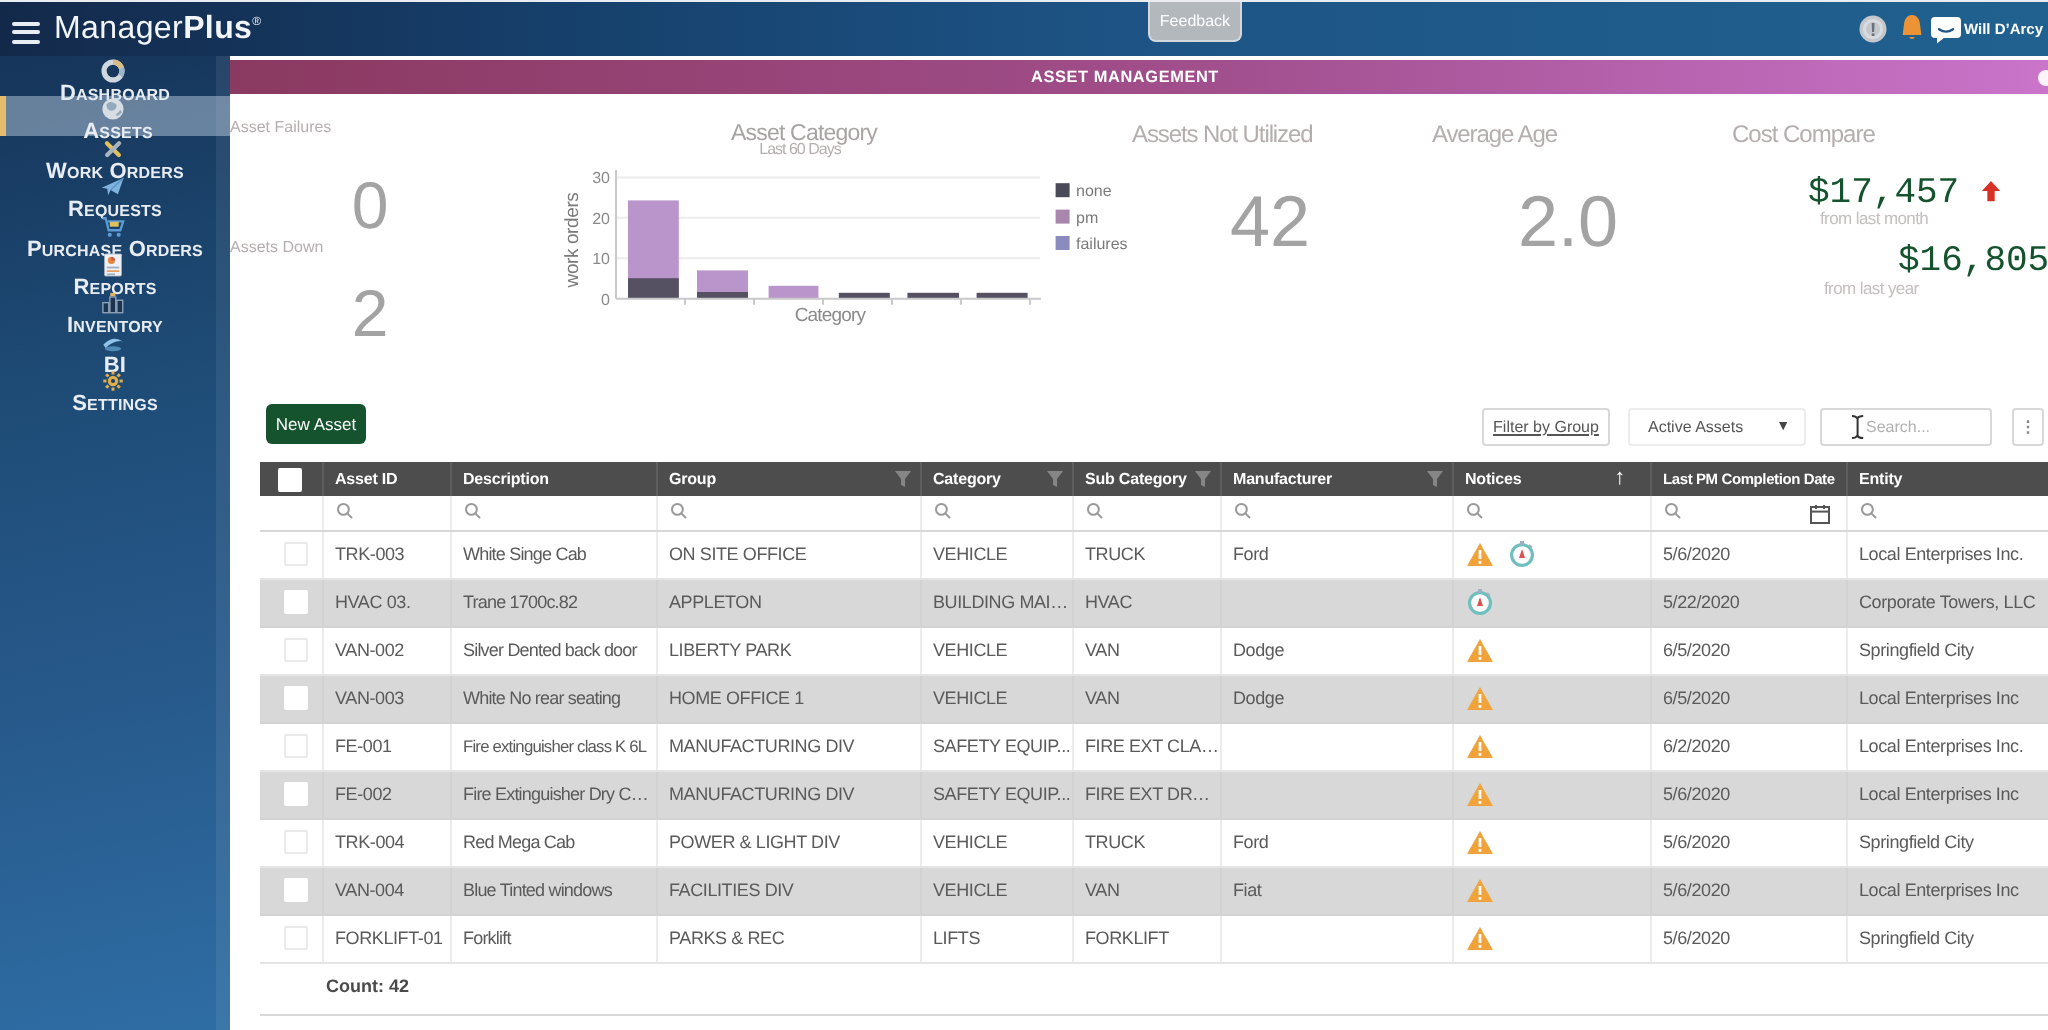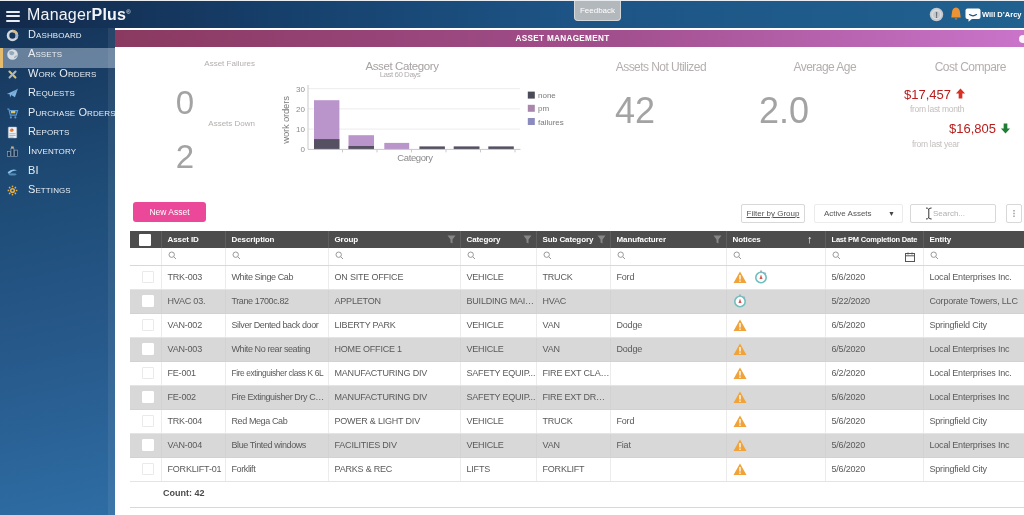--- a/index.html
+++ b/index.html
@@ -21,41 +21,41 @@
   background:#b3b8bd; border:1px solid #d4d8db; border-top:none; border-radius:0 0 4px 4px;
   color:#fff; font-size:8px; text-align:center; line-height:19px; }
 .topico { position:absolute; top:6px; }
 #username { position:absolute; left:982px; top:9px; color:#fff; font-size:7.5px; font-weight:bold; white-space:nowrap; }
 
 
 #sidebar { position:absolute; left:0; top:28px; width:115px; height:487px;
   background:linear-gradient(168deg,#16355a 0%,#1e4c77 35%,#27598b 65%,#2e6da4 100%); }
 #sidebar .sbar { position:absolute; right:0; top:0; width:7px; height:100%;
   background:rgba(255,255,255,0.07); }
-.mi { position:relative; height:19.4px; display:flex; align-items:flex-start; color:#e8edf3;
-  font-size:11px; font-weight:normal; font-variant:small-caps; letter-spacing:0.1px; white-space:nowrap; }
+.mi { position:relative; height:19.4px; display:flex; align-items:center; color:#e8edf3;
+  font-size:11px; font-weight:bold; font-variant:small-caps; letter-spacing:0.1px; white-space:nowrap;flex-direction:column; }
 .mi .ic { width:13px; height:13px; margin-left:6px; margin-right:9px; flex:0 0 auto; }
 .mi.active { background:rgba(215,228,242,0.42); border-left:3px solid #e5bb6e; }
 .mi.active .ic { margin-left:3px; }
 .mi span { transform:translateY(-1px); }
 
 
 #main { position:absolute; left:115px; top:28px; width:909px; height:487px; background:#fff; }
 #pinkbar { position:absolute; left:0; top:2px; width:909px; height:17px;
   background:linear-gradient(to right,#8a3960 0%,#a24f8e 55%,#ca74ca 100%);
   color:#fff; font-size:8.2px; font-weight:bold; letter-spacing:0.3px; text-align:center; line-height:17px; padding-right:14px; }
 
 
-.slabel { position:absolute; color:#b5aeae; font-size:8px; text-align:right; white-space:nowrap; }
+.slabel { position:absolute; color:#b5aeae; font-size:8px; text-align:left; white-space:nowrap; }
 .snum { position:absolute; color:#a3a3a3; text-align:center; white-space:nowrap; }
-.ccnum { position:absolute; color:#b91c1c; font-size:13px; white-space:nowrap; }
+.ccnum { position:absolute; color:#14532d; font-size:18px; white-space:nowrap;font-family:Liberation Mono, monospace; }
 .ccsub { position:absolute; color:#c4bebe; font-size:8.5px; letter-spacing:-0.3px; white-space:nowrap; }
 
 
-#newasset { position:absolute; left:18px; top:174px; width:73px; height:20px; background:#ec4899;
+#newasset { position:absolute; left:18px; top:174px; width:50px; height:20px; background:#14532d;
   border-radius:3px; color:#fff; font-size:8.5px; text-align:center; line-height:20px; }
 .tbtn { position:absolute; top:176px; height:19px; background:#fff; border:1px solid #d8d8d8;
   border-radius:2px; color:#555; font-size:8px; text-align:center; line-height:17px; }
 
 
 #tbl { position:absolute; left:15px; top:203px; width:894px; border-collapse:collapse; table-layout:fixed; }
 #tbl th { background:#4d4d4d; color:#fff; font-size:8px; letter-spacing:-0.1px; font-weight:bold; text-align:left;
   height:17px; padding:0 0 0 6px; border-right:1px solid #5e5e5e; position:relative; white-space:nowrap; overflow:hidden; }
 #tbl th.pm { font-size:7.5px; letter-spacing:-0.2px; }
 #tbl td { font-size:9px; letter-spacing:-0.2px; color:#5a5a5a; padding:0 0 0 6px; height:24px;

